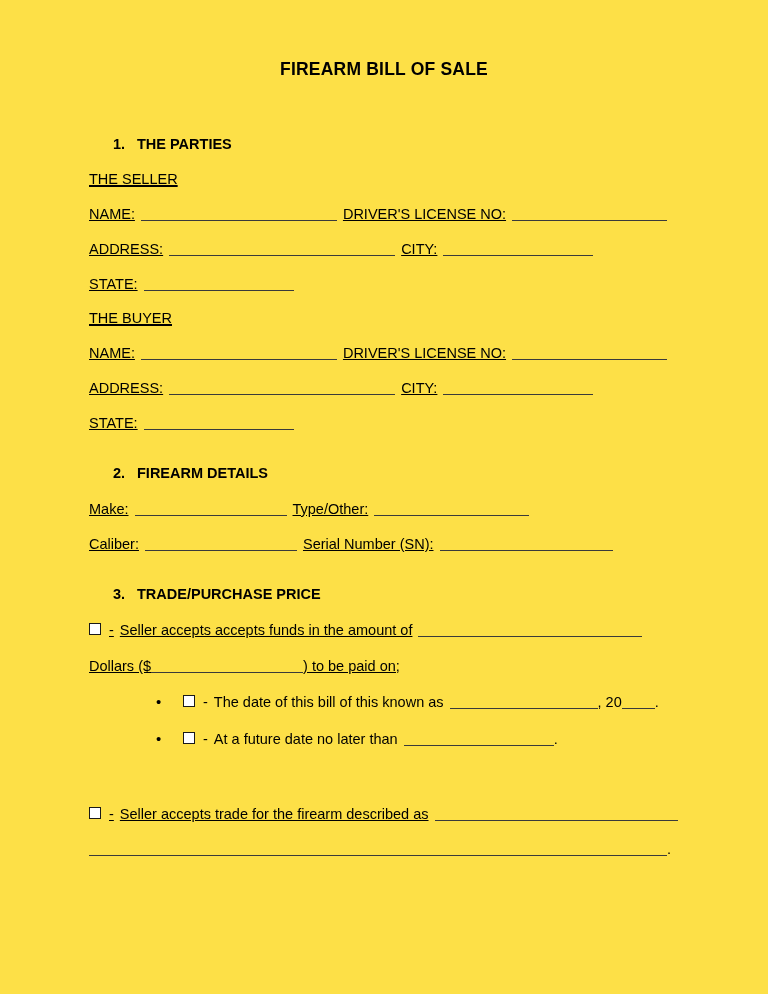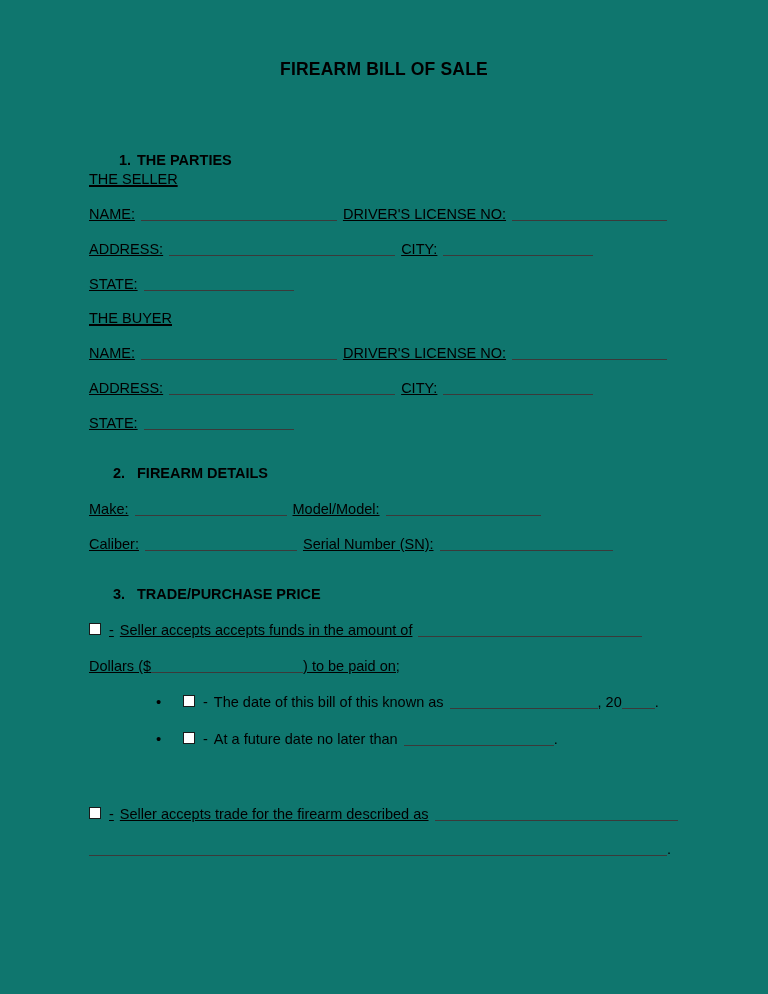--- a/index.html
+++ b/index.html
@@ -13,21 +13,21 @@
     height: 994px;
     font-family: "Liberation Sans", sans-serif;
     color: #000000;
     -webkit-font-smoothing: antialiased;
   }
 
   .page {
     position: relative;
     width: 768px;
     height: 994px;
-    background: #0f766e;
+    background: #fde047;
     overflow: hidden;
   }
 
   
   .doc-title {
     position: absolute;
     top: 59px;
     left: 0;
     width: 768px;
     text-align: center;
@@ -123,21 +123,21 @@
   }
   .final-rule .blank.b-final { width: 578px; }
 </style>
 </head>
 <body>
 
 <div class="page">
 
   <div class="doc-title">FIREARM BILL OF SALE</div>
 
-  <div class="section-head" style="top:152px;text-align:center;">
+  <div class="section-head" style="top:136px;">
     <span class="num">1.</span><span>THE PARTIES</span>
   </div>
 
   <div class="line" style="top:170px;">
     <span class="underline-label">THE SELLER</span>
   </div>
 
   <div class="line" style="top:205px;">
     <span>NAME:</span><span class="sp"></span><span class="blank b-name"></span><span class="sp"></span><span>DRIVER'S LICENSE NO:</span><span class="sp"></span><span class="blank b-dl"></span>
   </div>
@@ -164,21 +164,21 @@
 
   <div class="line" style="top:414px;">
     <span>STATE:</span><span class="sp"></span><span class="blank b-state"></span>
   </div>
 
   <div class="section-head" style="top:465px;">
     <span class="num">2.</span><span>FIREARM DETAILS</span>
   </div>
 
   <div class="line" style="top:500px;">
-    <span>Make:</span><span class="sp"></span><span class="blank b-make"></span><span class="sp"></span><span>Model/Model:</span><span class="sp"></span><span class="blank b-type"></span>
+    <span>Make:</span><span class="sp"></span><span class="blank b-make"></span><span class="sp"></span><span>Type/Other:</span><span class="sp"></span><span class="blank b-type"></span>
   </div>
 
   <div class="line" style="top:535px;">
     <span>Caliber:</span><span class="sp"></span><span class="blank b-caliber"></span><span class="sp"></span><span>Serial Number (SN):</span><span class="sp"></span><span class="blank b-serial"></span>
   </div>
 
   <div class="section-head" style="top:586px;">
     <span class="num">3.</span><span>TRADE/PURCHASE PRICE</span>
   </div>
 

